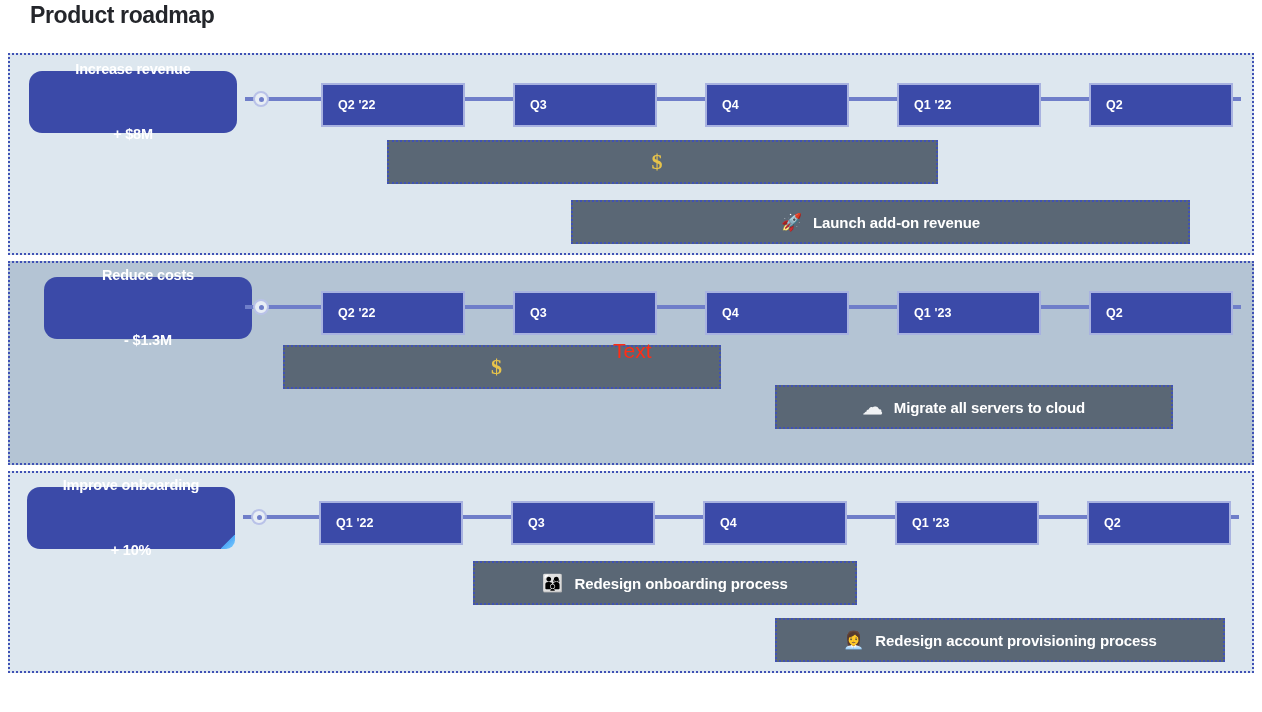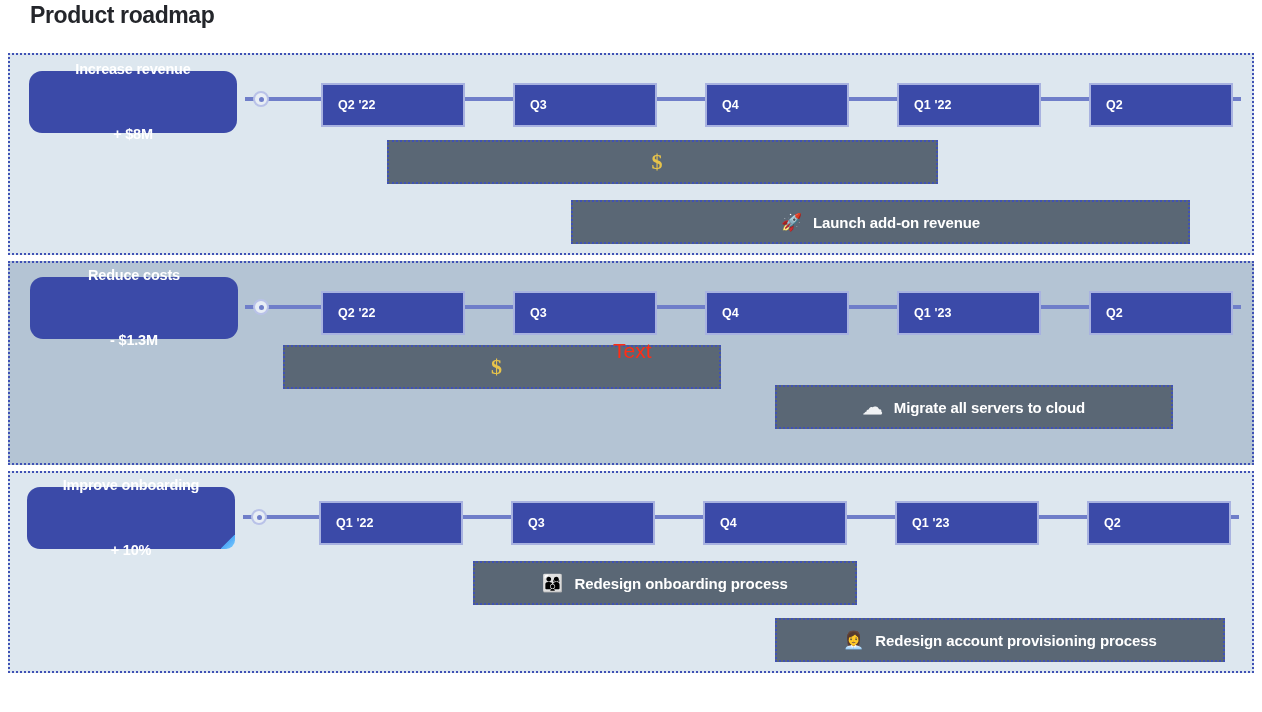--- a/index.html
+++ b/index.html
@@ -201,21 +201,21 @@
     </div>
 
     <div class="task-bar" style="left:561px; top:145px; width:619px;">
       <span class="task-icon">🚀</span>
       <span class="task-label">Launch add-on revenue</span>
     </div>
   </div>
 
   <div class="lane medium" id="lane-1">
 
-    <div class="goal-card" style="left:20px; top:14px; width:208px; height:62px;">
+    <div class="goal-card" style="left:34px; top:14px; width:208px; height:62px;">
       <span class="gline">Reduce costs</span>
       <span class="gline">- $1.3M</span>
     </div>
 
     <div class="timeline" style="left:235px; top:22px; width:996px;">
       <div class="track"></div>
       <div class="track-dot"></div>
       <div class="quarter" style="left:76px;  width:144px;">Q2 '22</div>
       <div class="quarter" style="left:268px; width:144px;">Q3</div>
       <div class="quarter" style="left:460px; width:144px;">Q4</div>

